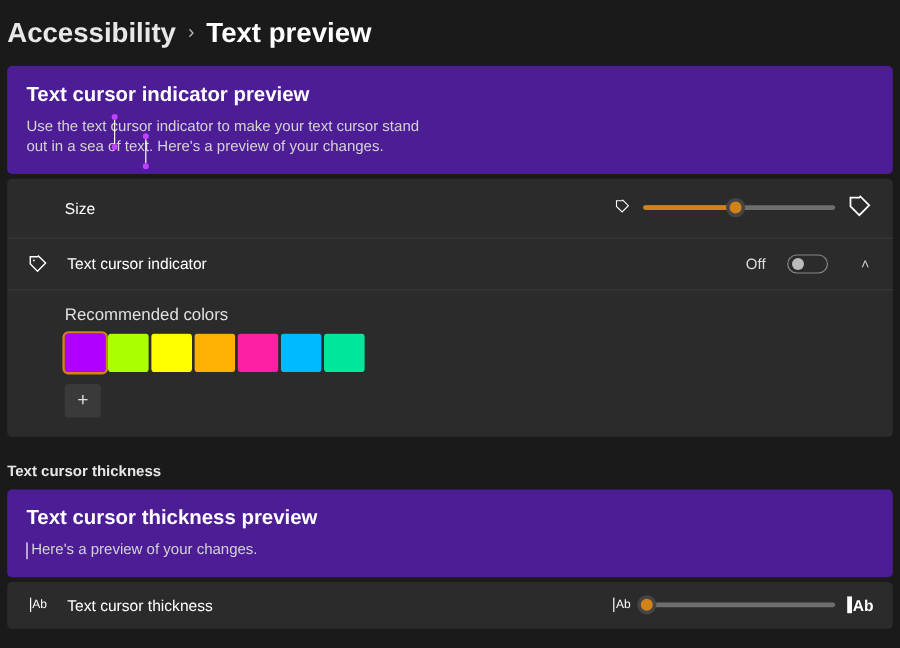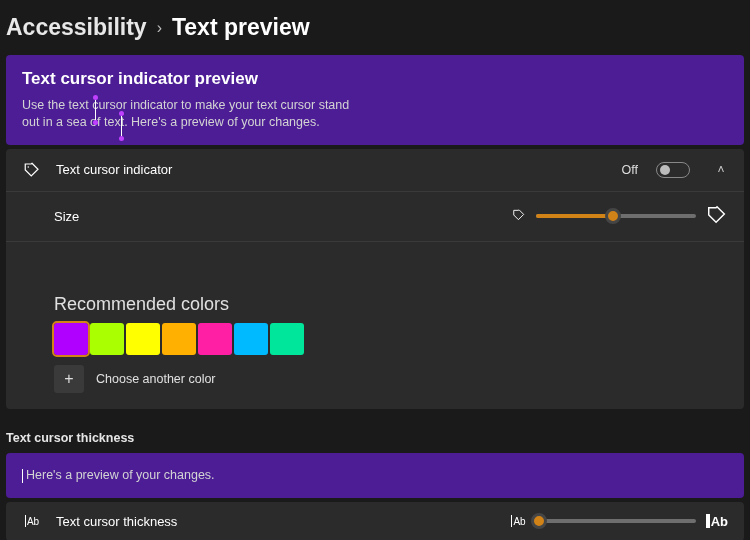--- a/index.html
+++ b/index.html
@@ -161,76 +161,76 @@
 <div class="card">
   <div class="card-title">Text cursor indicator preview</div>
   <div class="card-desc">Use the text cursor indicator to make your text cursor stand out in a sea of text. Here's a preview of your changes.</div>
   <div class="card-desc" style="position:relative;height:0;">
     <span class="caret-demo" style="left:73px; top:-31px;"></span>
     <span class="caret-demo" style="left:99px; top:-15px;"></span>
   </div>
 </div>
 
 <div class="panel">
+  <div class="row indent">
+    <span class="row-label">Size</span>
+    <span class="slider-wrap">
+      <span class="size-icon-small">
+        <svg viewBox="0 0 24 24" class="tag-svg">
+            <path d="M12 3l8 8-9 9-8-8V4h8l1-1z"></path>
+          </svg>
+      </span>
+      <span class="slider">
+        <span class="fill" id="size-fill" style="width: 48%;"></span>
+        <span class="thumb" id="size-thumb" style="left: 48%;"></span>
+      </span>
+      <span class="size-icon-large">
+        <svg viewBox="0 0 24 24" class="tag-svg">
+            <path d="M12 3l8 8-9 9-8-8V4h8l1-1z"></path>
+          </svg>
+      </span>
+    </span>
+  </div>
+
   <div class="row">
     <span class="row-icon">
       <svg viewBox="0 0 24 24" width="18" height="18" class="tag-svg">
           <path d="M12 3l8 8-9 9-8-8V4h8l1-1z"></path>
           <circle cx="7" cy="8" r="1" fill="#fff" stroke="none"></circle>
         </svg>
     </span>
     <span class="row-label">Text cursor indicator</span>
     <span class="toggle-label">Off</span>
     <span class="toggle">
         <span class="knob"></span>
       </span>
     <span class="chevron">˄</span>
   </div>
 
-  <div class="row indent">
-    <span class="row-label">Size</span>
-    <span class="slider-wrap">
-      <span class="size-icon-small">
-        <svg viewBox="0 0 24 24" class="tag-svg">
-            <path d="M12 3l8 8-9 9-8-8V4h8l1-1z"></path>
-          </svg>
-      </span>
-      <span class="slider">
-        <span class="fill" id="size-fill" style="width: 48%;"></span>
-        <span class="thumb" id="size-thumb" style="left: 48%;"></span>
-      </span>
-      <span class="size-icon-large">
-        <svg viewBox="0 0 24 24" class="tag-svg">
-            <path d="M12 3l8 8-9 9-8-8V4h8l1-1z"></path>
-          </svg>
-      </span>
-    </span>
-  </div>
-
   <div class="row indent" style="display:block; padding-bottom:16px;">
-    <div style="font-size:18px;color:#e0e0e0;margin-top:40px;">Recommended colors</div>
+    <div style="font-size:14px;color:#e0e0e0;">Recommended colors</div>
     <div class="swatch-row" id="swatches">
         <div class="swatch selected" style="background: rgb(176, 0, 255);"></div>
         <div class="swatch" style="background: rgb(170, 255, 0);"></div>
         <div class="swatch" style="background: rgb(255, 255, 0);"></div>
         <div class="swatch" style="background: rgb(255, 176, 0);"></div>
         <div class="swatch" style="background: rgb(255, 31, 164);"></div>
         <div class="swatch" style="background: rgb(0, 186, 255);"></div>
         <div class="swatch" style="background: rgb(0, 231, 156);"></div>
       </div>
     <div class="choose-row">
       <span class="plus-btn">+</span>
-      <span class="choose-label">Choose another color</span>
     </div>
   </div>
 </div>
 
 <div class="section-label">Text cursor thickness</div>
 
 <div class="card">
+  <div class="card-title">Text cursor thickness preview</div>
   <div class="card-desc" style="position:relative;">
     <span style="position:absolute;left:0;top:2px;width:1px;height:14px;background:#fff;"></span>
     <span style="margin-left:4px;margin-top:22px;">Here's a preview of your changes.</span>
   </div>
 </div>
 
 <div class="panel">
   <div class="row">
     <span class="row-icon thick-icon-small">Ab</span>
     <span class="row-label">Text cursor thickness</span>

